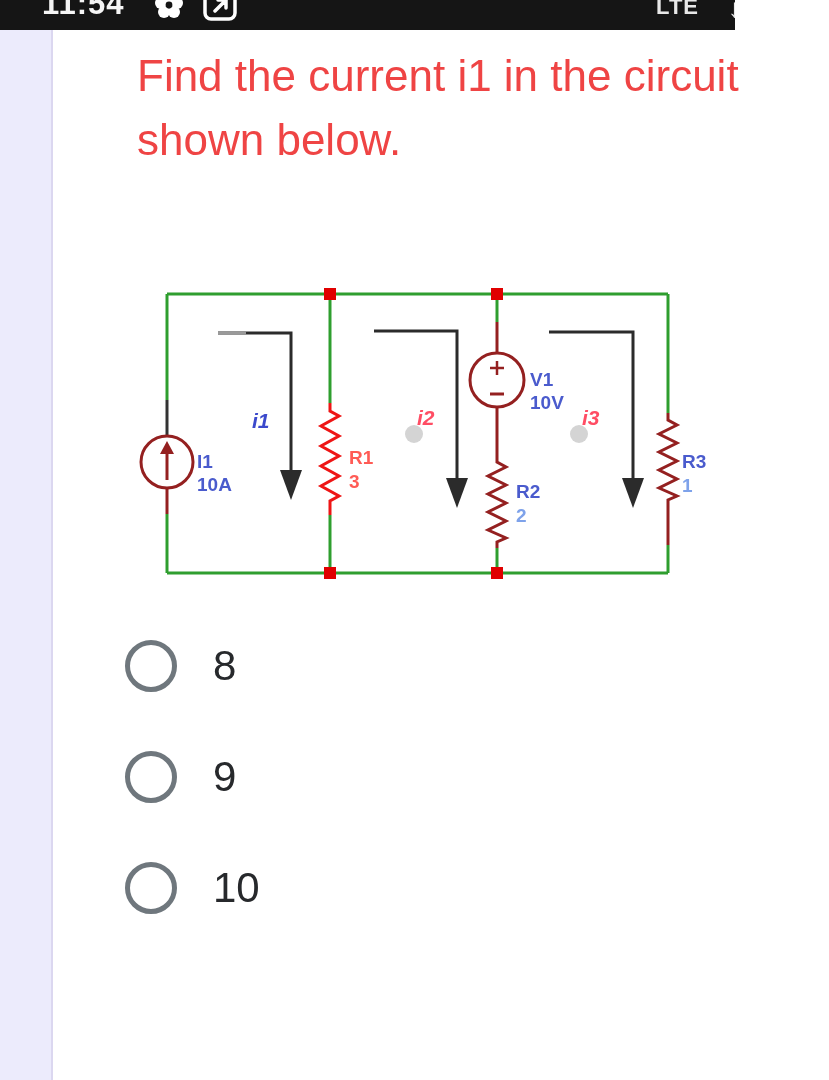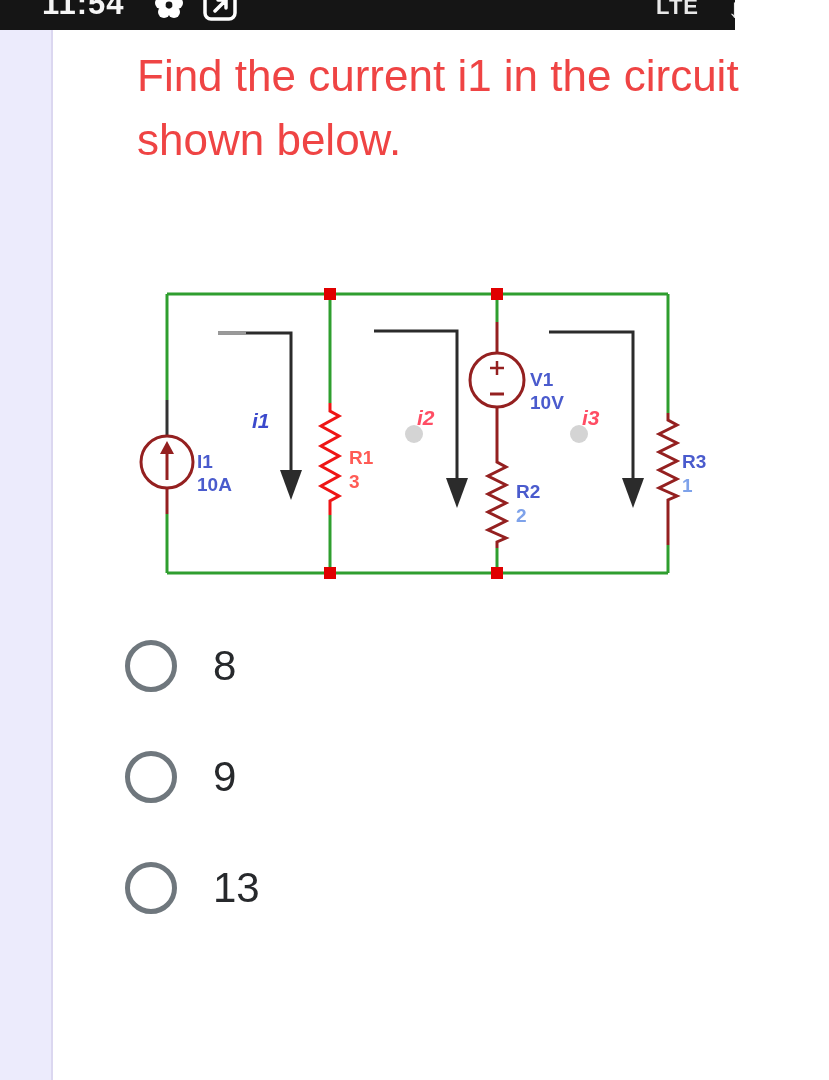--- a/index.html
+++ b/index.html
@@ -160,17 +160,17 @@
     <div class="option">
       <span class="radio"></span>
       <span class="option-label">8</span>
     </div>
     <div class="option">
       <span class="radio"></span>
       <span class="option-label">9</span>
     </div>
     <div class="option">
       <span class="radio"></span>
-      <span class="option-label">13</span>
+      <span class="option-label">10</span>
     </div>
   </div>
 
 </div>
 
 </body></html>

